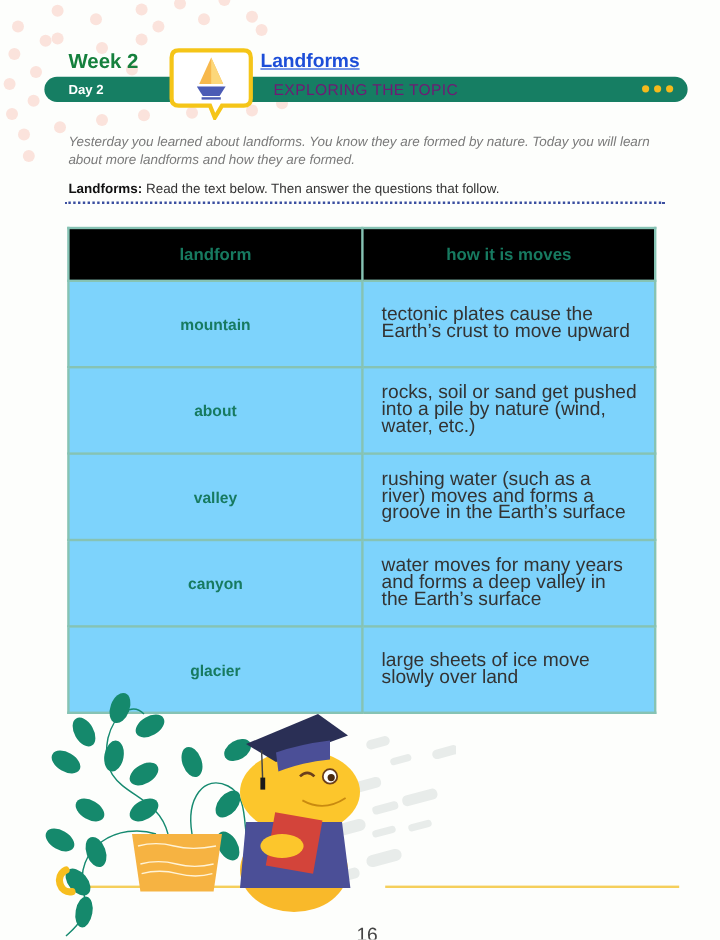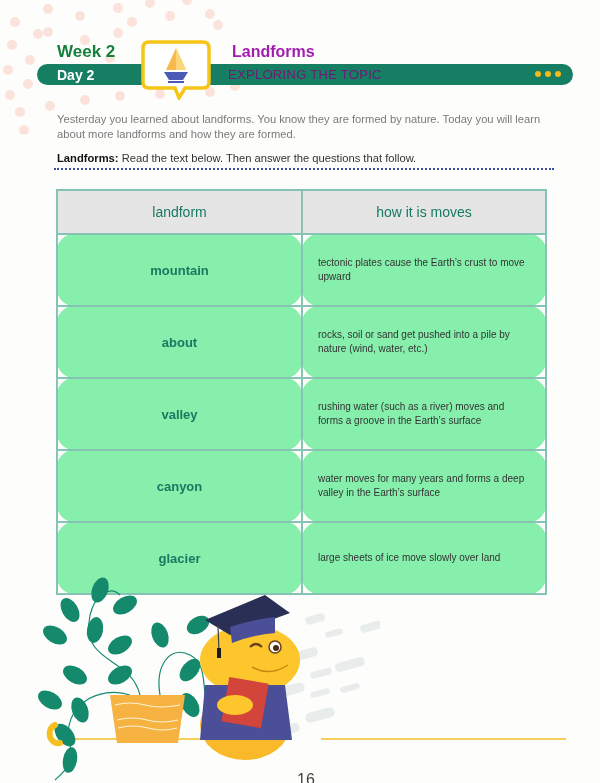--- a/index.html
+++ b/index.html
@@ -1,35 +1,35 @@
 <!DOCTYPE html>
 <html><head>
 <meta charset="utf-8">
 <style>
   html,body{margin:0;padding:0;}
   body{width:600px;height:783px;background:#fdfefc;position:relative;overflow:hidden;font-family:"Liberation Sans",sans-serif;color:#222;}
   .dots{position:absolute;left:0;top:0;width:240px;height:140px;}
   .week{position:absolute;left:57px;top:42px;font-weight:bold;font-size:17px;color:#15803d;}
-  .title{position:absolute;left:232px;top:43px;font-weight:bold;font-size:16px;color:#a21caf;}
+  .title{position:absolute;left:217px;top:43px;font-weight:bold;font-size:16px;color:#1d4ed8;text-decoration:underline;}
   .bar{position:absolute;left:37px;top:64px;width:536px;height:21px;background:#167e63;border-radius:11px;}
-  .day{position:absolute;left:57px;top:65px;font-weight:bold;font-size:14px;color:#fff;line-height:20px;}
+  .day{position:absolute;left:57px;top:65px;font-weight:bold;font-size:11px;color:#fff;line-height:20px;}
   .subtitle{position:absolute;left:228px;top:65px;font-size:13px;color:#701a75;line-height:20px;letter-spacing:0.3px;}
   .bar-dots{position:absolute;left:535px;top:71px;display:flex;gap:4px;}
   .bar-dots span{width:6px;height:6px;border-radius:50%;background:#f5b91c;display:block;}
   .logo{position:absolute;left:139px;top:38px;width:74px;height:62px;}
-  .intro{position:absolute;left:57px;top:112px;width:500px;font-size:11.2px;line-height:15px;color:#7a7a7a;}
+  .intro{position:absolute;left:57px;top:112px;width:500px;font-style:italic;font-size:11.2px;line-height:15px;color:#7a7a7a;}
   .directions{position:absolute;left:57px;top:152px;font-size:11.2px;color:#333;}
   .directions b{color:#111;}
   .dotline{position:absolute;left:54px;top:168px;width:500px;border-top:2px dotted #3b4fa0;}
   table{position:absolute;left:56px;top:189px;width:491px;border-collapse:collapse;}
   th,td{border:2px solid #86c3b4;}
-  th{background:#e5e5e5;height:40px;color:#177a60;font-size:14px;font-weight:normal;}
-  td{height:68px;background:#86efac;border-radius:17px;}
+  th{background:#000000;height:40px;color:#177a60;font-size:14px;font-weight:bold;}
+  td{height:68px;background:#7dd3fc;}
   td.lf{width:241px;text-align:center;color:#177a60;font-weight:bold;font-size:13px;}
-  td.hw{padding-left:15px;font-size:10px;line-height:14px;color:#333;padding-right:14px;}
+  td.hw{padding-left:15px;font-size:16px;line-height:14px;color:#333;padding-right:14px;}
   .illus{position:absolute;left:20px;top:575px;width:360px;height:208px;}
   .footer-line{position:absolute;top:738px;height:2px;background:#f5cf5b;}
   .page-num{position:absolute;left:297px;top:771px;font-size:16px;color:#444;}
 </style>
 </head>
 <body>
 
 <svg class="dots" viewBox="0 0 240 140">
   <g fill="#fbe3dc">
     <circle cx="48" cy="9" r="5"></circle>

